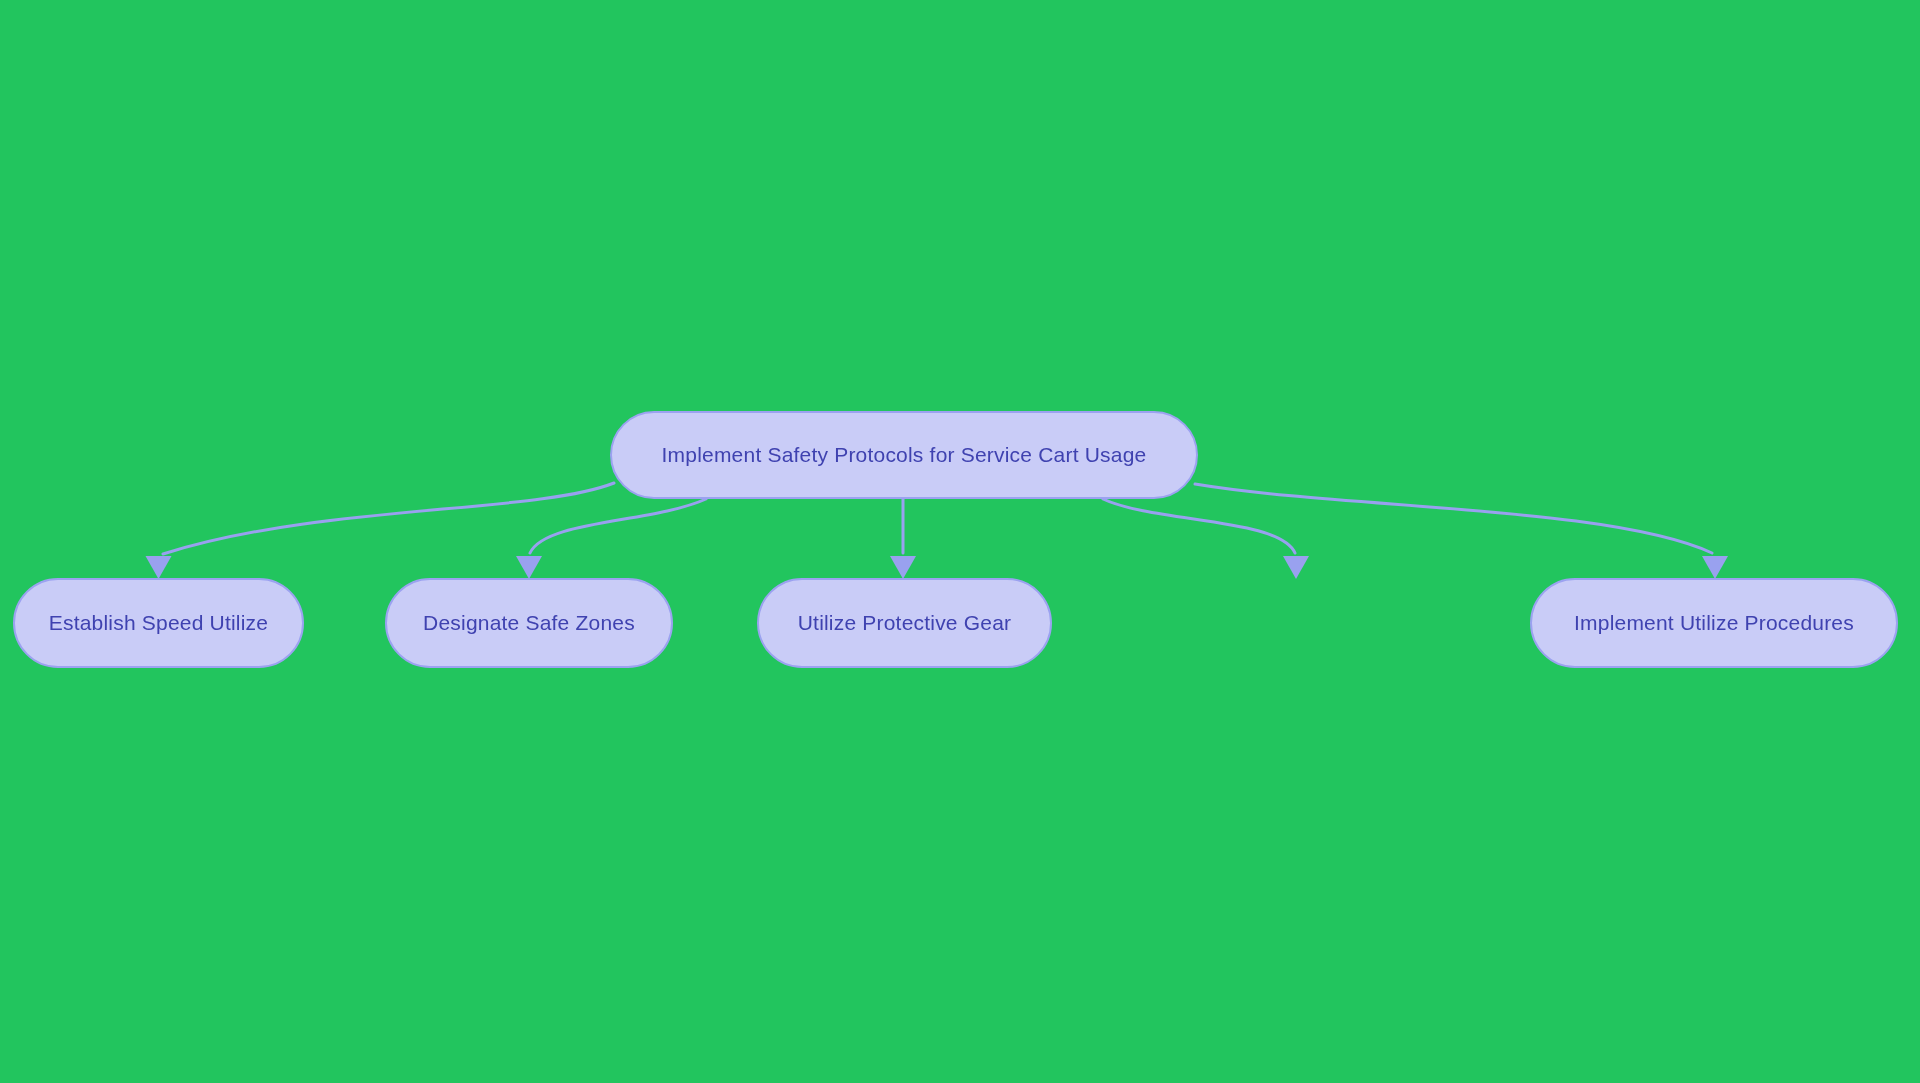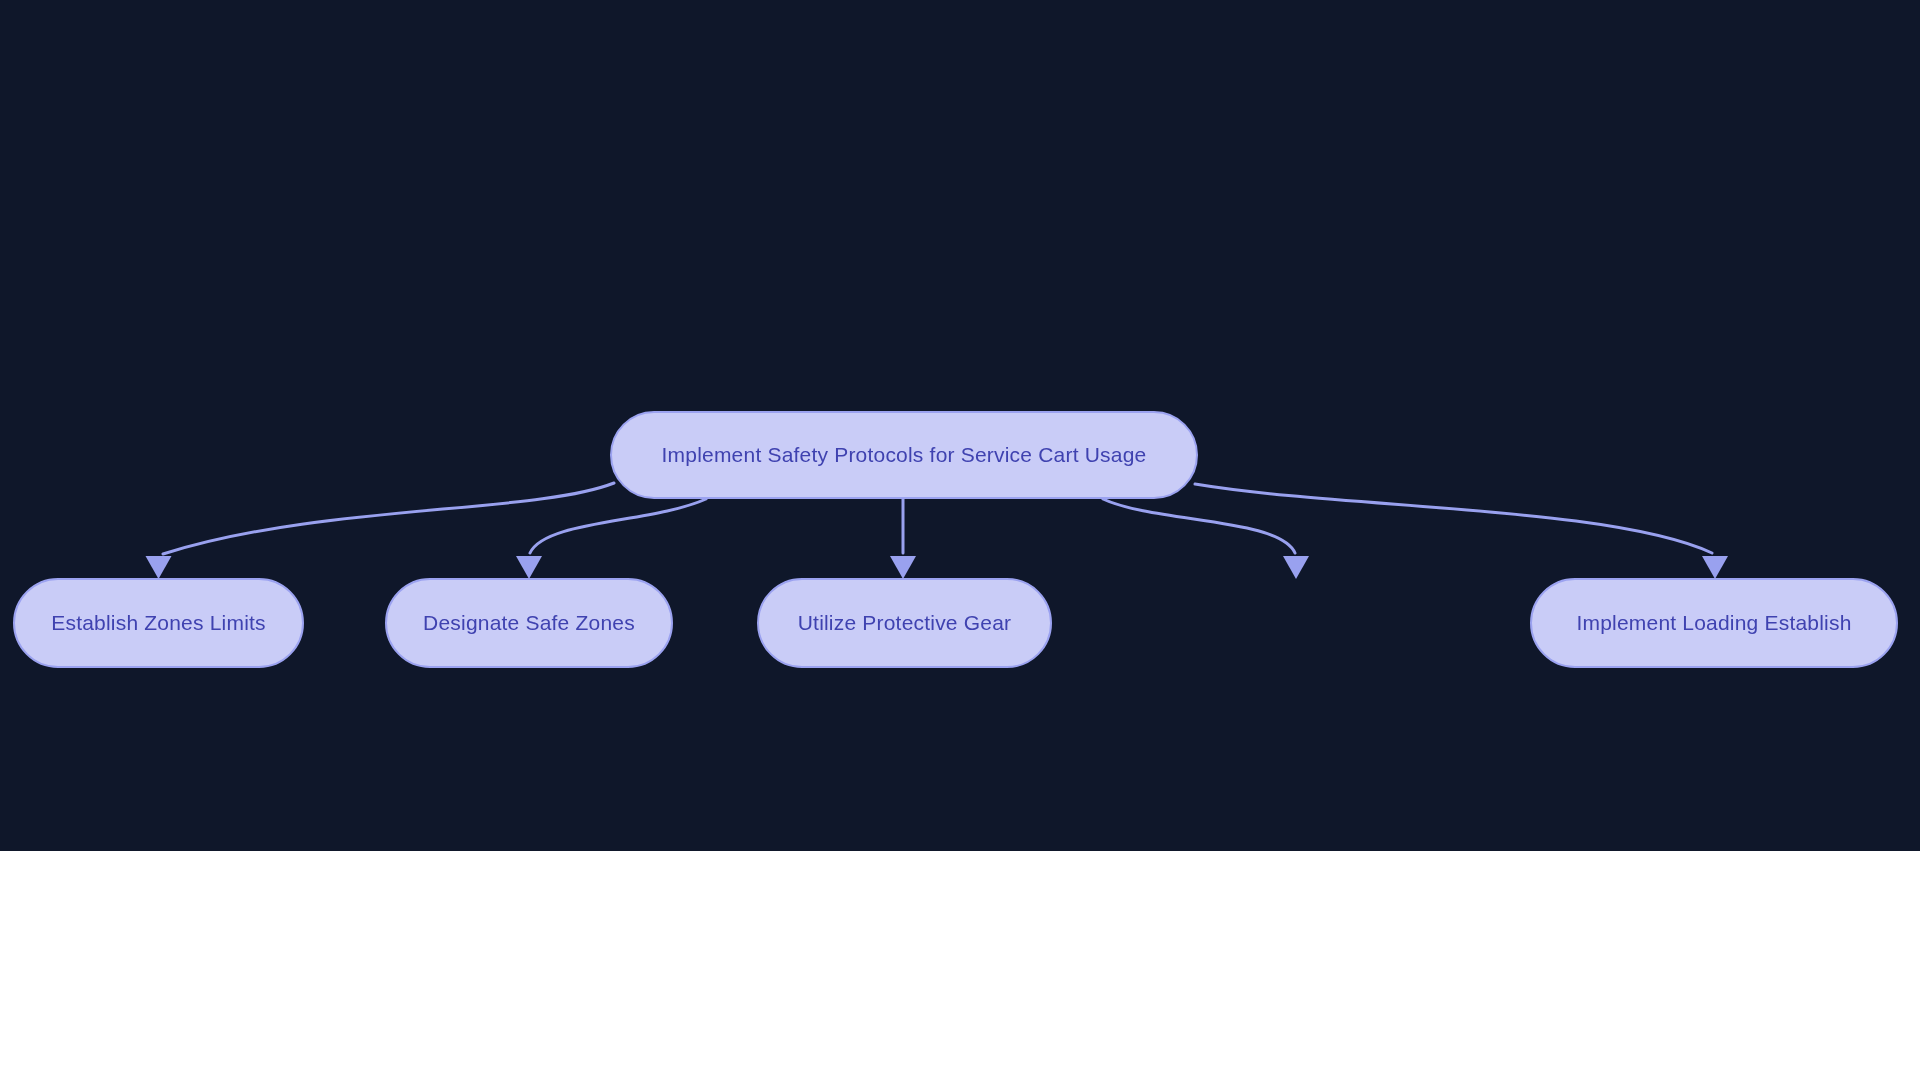--- a/index.html
+++ b/index.html
@@ -4,22 +4,22 @@
 <style>
   html, body {
     margin: 0;
     padding: 0;
     background: #ffffff;
     font-family: "Liberation Sans", "DejaVu Sans", sans-serif;
   }
   .canvas {
     position: relative;
     width: 1920px;
-    height: 851px;
-    background: #0f172a;
+    height: 1083px;
+    background: #22c55e;
     overflow: hidden;
   }
   .edges-layer {
     position: absolute;
     left: 0;
     top: 0;
     width: 1920px;
     height: 1083px;
     pointer-events: none;
   }
@@ -67,29 +67,29 @@
 
     <path d="M 1195 484 C 1345 509, 1610 506, 1712 553" fill="none" stroke="#99a1ef" stroke-width="3" stroke-linecap="round"></path>
     <polygon points="1702,556 1728,556 1715,579" fill="#99a1ef"></polygon>
   </svg>
 
   <div class="node node-root">
     <span>Implement Safety Protocols for Service Cart Usage</span>
   </div>
 
   <div class="node node-c0">
-    <span>Establish Zones Limits</span>
+    <span>Establish Speed Utilize</span>
   </div>
 
   <div class="node node-c1">
     <span>Designate Safe Zones</span>
   </div>
 
   <div class="node node-c2">
     <span>Utilize Protective Gear</span>
   </div>
 
 
   <div class="node node-c4">
-    <span>Implement Loading Establish</span>
+    <span>Implement Utilize Procedures</span>
   </div>
 
 </div>
 
 </body></html>

